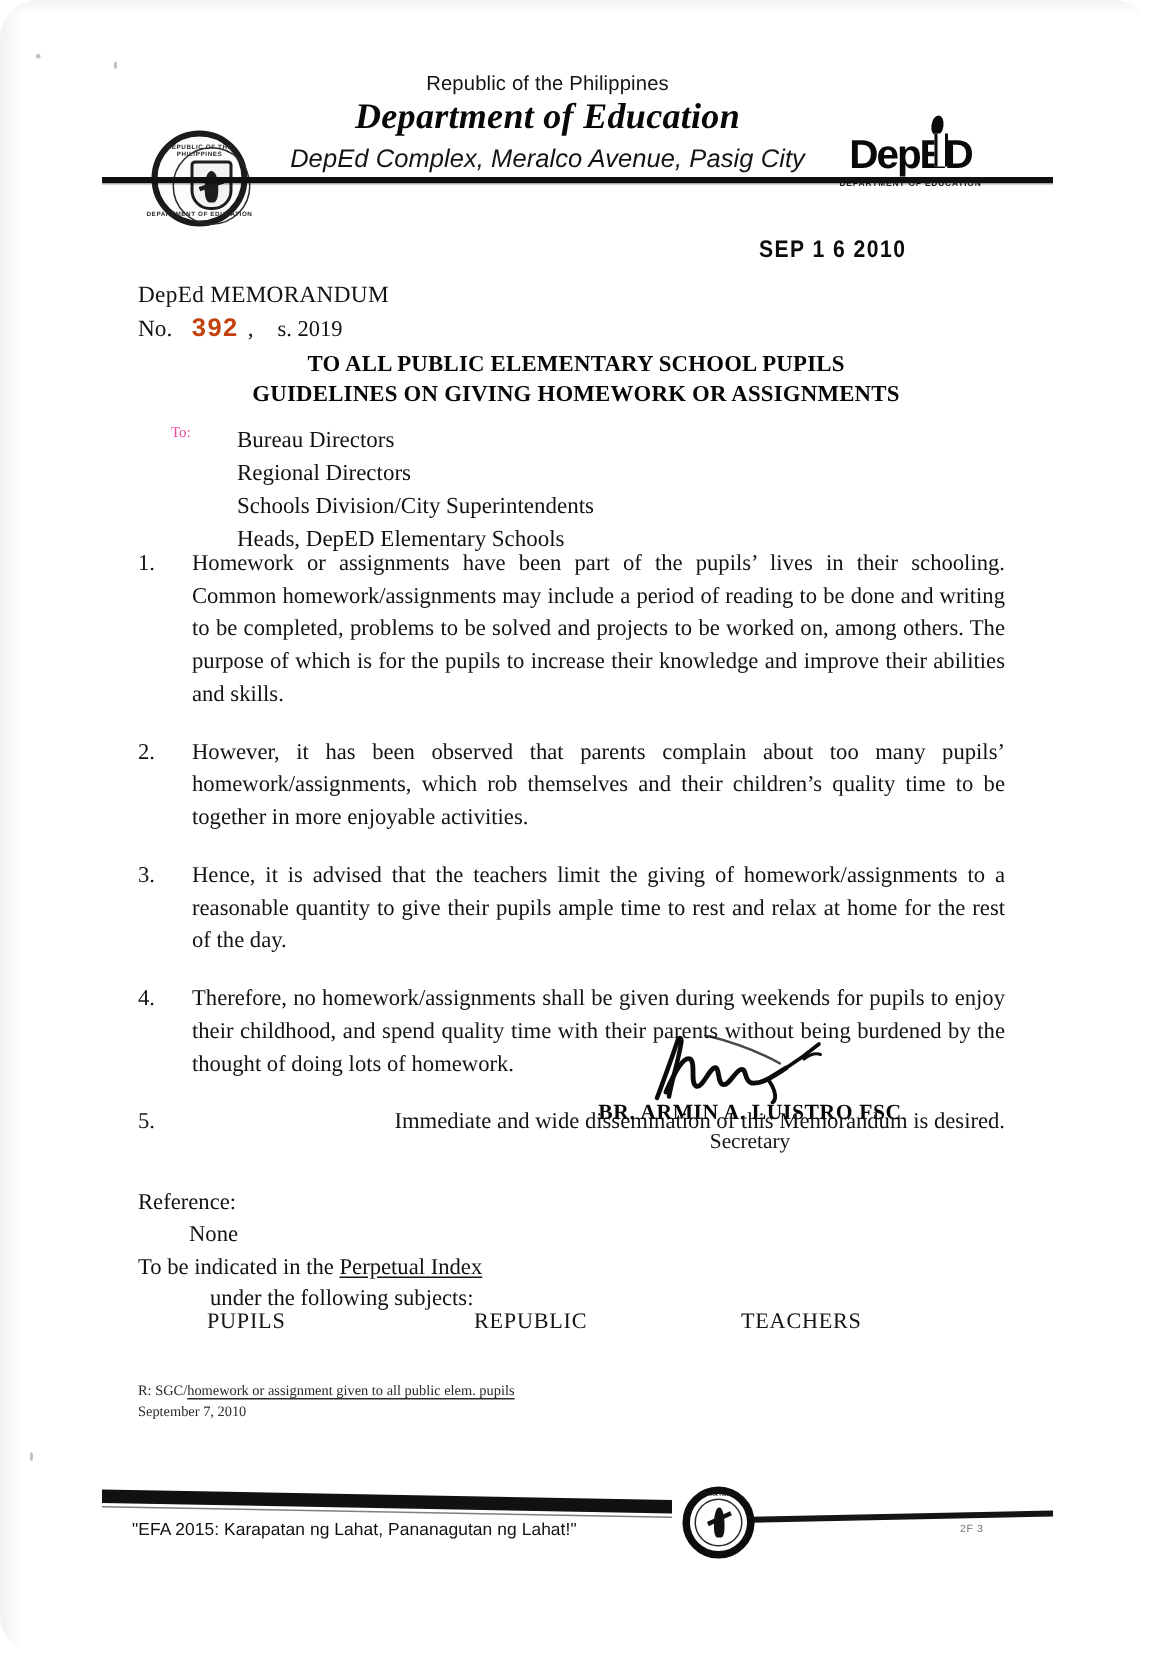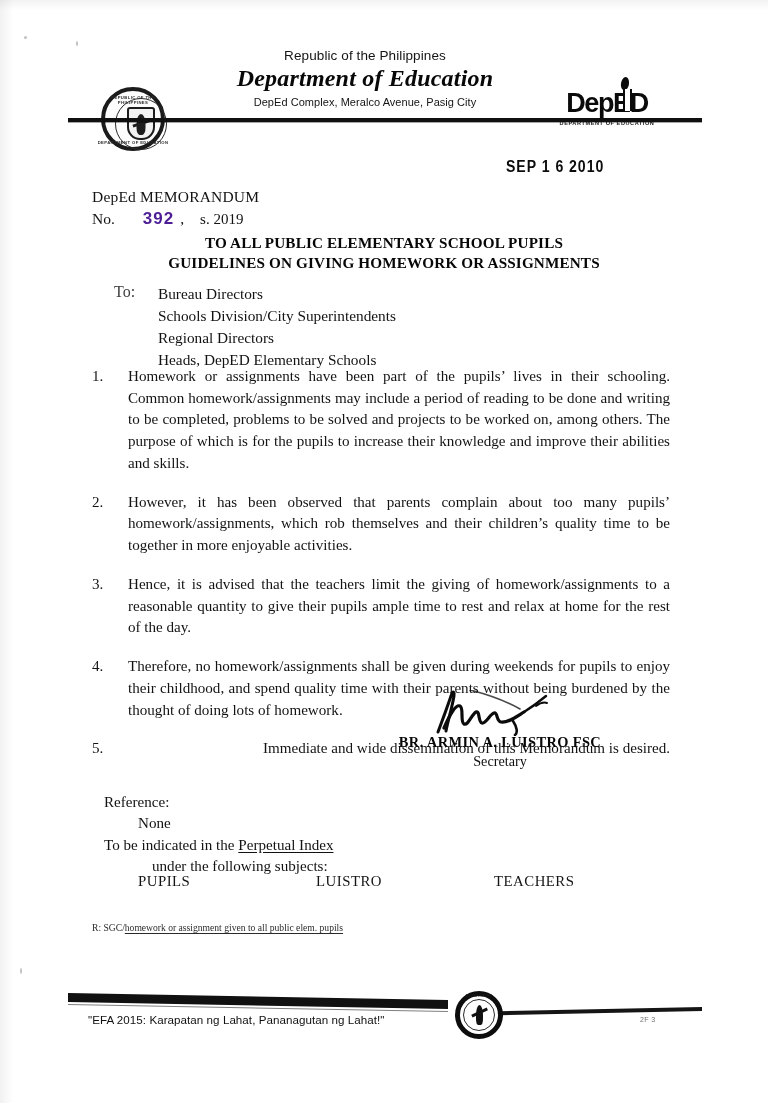--- a/index.html
+++ b/index.html
@@ -13,20 +13,21 @@
     color: #111111;
   }
   .page {
     position: relative;
     width: 768px;
     height: 1103px;
     margin: 0 auto;
     background: #ffffff;
     overflow: hidden;
     box-sizing: border-box;
+    border-radius: 26px;
   }
   
   .scan-speck {
     position: absolute;
     background: #8d8d8d;
     opacity: .55;
     border-radius: 50%;
   }
   .scan-edge-left {
     position: absolute;
@@ -127,24 +128,25 @@
     font-weight: bold;
     font-style: italic;
     font-size: 24px;
     letter-spacing: .2px;
     color: #080808;
     margin-top: 3px;
     line-height: 1.08;
   }
   .lh-address {
     font-family: "Liberation Sans", sans-serif;
-    font-size: 11px;
+    font-size: 17px;
     color: #141414;
     margin-top: 4px;
     letter-spacing: .05px;
+    font-style: italic;
   }
 
   .deped-logo {
     position: absolute;
     left: 548px; top: 52px;
     width: 118px; height: 56px;
     text-align: center;
   }
   .deped-word {
     position: relative;
@@ -224,23 +226,23 @@
   .memo-ident .ln1 { letter-spacing: .2px; }
   .memo-no-row {
     display: flex;
     align-items: baseline;
   }
   .memo-no-label { }
   .memo-no-value {
     font-family: "Liberation Sans", sans-serif;
     font-weight: bold;
     font-size: 17px;
-    margin-left: 28px;
+    margin-left: 13px;
     letter-spacing: 1px;
-    color: #4c1d95;
+    color: #c2410c;
   }
   .memo-comma { margin-left: 6px; }
   .memo-series { margin-left: 16px; font-size: 15px; }
 
   
   .memo-title {
     position: absolute;
     left: 84px; top: 233px;
     width: 600px;
     text-align: center;
@@ -252,23 +254,23 @@
     color: #070707;
   }
 
   
   .to-block {
     position: absolute;
     left: 114px; top: 283px;
     display: flex;
   }
   .to-label {
-    font-size: 16px;
+    font-size: 10px;
     width: 44px;
-    color: #404040;
+    color: #ec4899;
   }
   .to-list {
     font-size: 15.3px;
     line-height: 1.43;
     color: #121212;
   }
 
   
   .body-block {
     position: absolute;
@@ -317,21 +319,21 @@
   }
   .sig-title {
     font-size: 14.2px;
     color: #111111;
     margin-top: 2px;
   }
 
   
   .reference-block {
     position: absolute;
-    left: 104px; top: 792px;
+    left: 92px; top: 792px;
     font-size: 15.1px;
     line-height: 1.42;
     color: #121212;
   }
   .ref-indent-1 { padding-left: 34px; }
   .ref-indent-2 { padding-left: 48px; }
   .underline-txt {
     text-decoration: underline;
     text-underline-offset: 2px;
   }
@@ -513,22 +515,22 @@
 
   <div class="memo-title">
     <div>TO ALL PUBLIC ELEMENTARY SCHOOL PUPILS</div>
     <div>GUIDELINES ON GIVING HOMEWORK OR ASSIGNMENTS</div>
   </div>
 
   <div class="to-block">
     <div class="to-label">To:</div>
     <div class="to-list">
       <div>Bureau Directors</div>
+      <div>Regional Directors</div>
       <div>Schools Division/City Superintendents</div>
-      <div>Regional Directors</div>
       <div>Heads, DepED Elementary Schools</div>
     </div>
   </div>
 
   <div class="body-block">
 
     <div class="para">
       <div class="para-num">1.</div>
       <div class="para-text">Homework or assignments have been part of the pupils’ lives in their schooling.  Common homework/assignments may include a period of reading to be done and writing to be completed, problems to be solved and projects to be worked on, among others.  The purpose of which is for the pupils to increase their knowledge and improve their abilities and skills.</div>
     </div>
@@ -578,26 +580,27 @@
     <div>Reference:</div>
     <div class="ref-indent-1">None</div>
     <div>
       <span>To be indicated in the </span><span class="underline-txt">Perpetual Index</span>
     </div>
     <div class="ref-indent-2">under the following subjects:</div>
   </div>
 
   <div class="subjects-row">
     <div class="subject-col">PUPILS</div>
-    <div class="subject-col">LUISTRO</div>
+    <div class="subject-col">REPUBLIC</div>
     <div class="subject-col">TEACHERS</div>
   </div>
 
   <div class="filecode">
     <div><span>R: SGC/</span><span class="u">homework or assignment given to all public elem. pupils</span></div>
+    <div>September 7, 2010</div>
   </div>
 
   <div class="footer">
     <div class="footer-swoosh-l"></div>
     <div class="footer-hairline"></div>
     <div class="footer-swoosh-r"></div>
   </div>
 
   <div class="footer-seal">
     <div class="fseal-o"></div>

